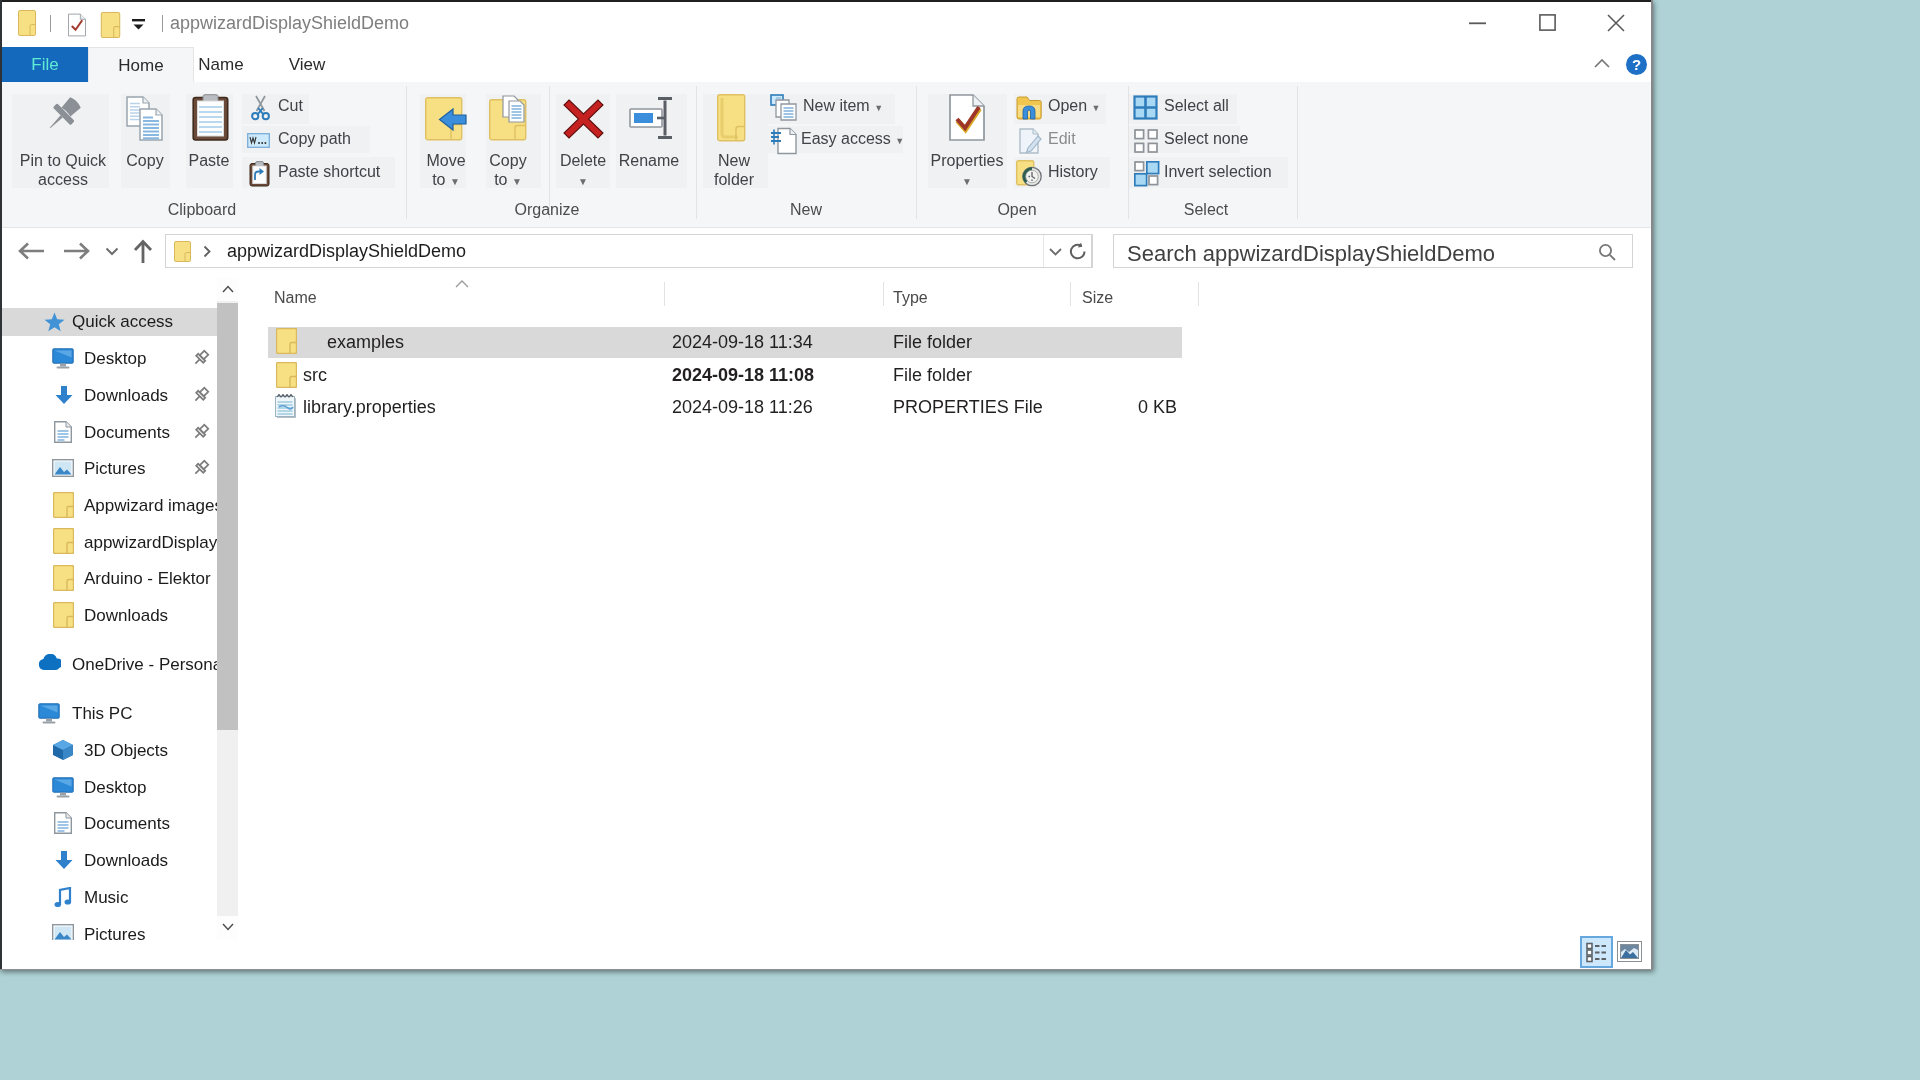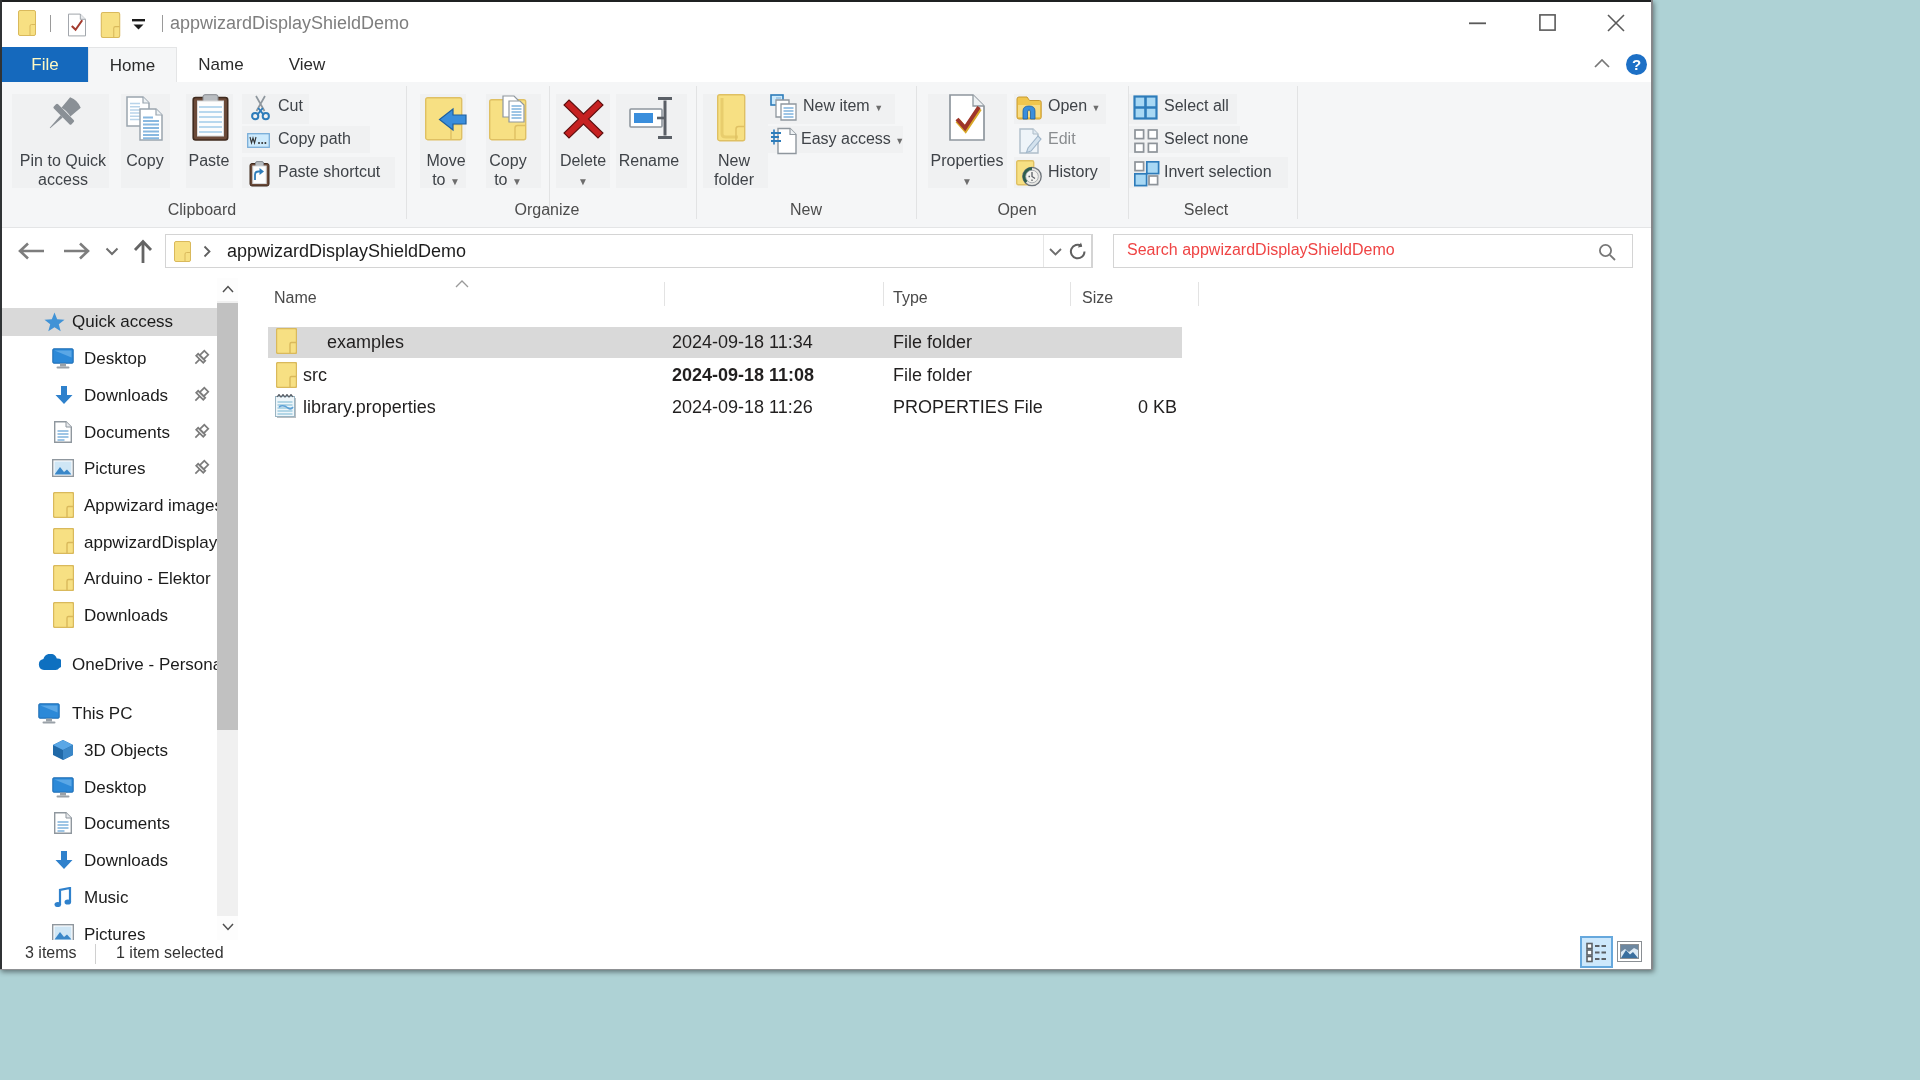--- a/index.html
+++ b/index.html
@@ -11,23 +11,23 @@
   background:#ffffff;
   box-shadow: 1px 2px 5px rgba(0,0,0,0.45);
 }
 #winborders { position:absolute; left:0; top:0; width:1653px; height:970px; z-index:50; pointer-events:none; }
 
 #titlebar { position:absolute; left:0; top:0; width:100%; height:46px; background:#fff; }
 .ttxt { position:absolute; left:170px; top:13px; font-size:18px; color:#7e7e7e; }
 .qsep { position:absolute; width:1px; height:17px; top:15px; background:#9a9a9a; }
 
 #tabs { position:absolute; left:0; top:47px; width:100%; height:35px; background:#fff; }
-#filetab { position:absolute; left:2px; top:0; width:86px; height:35px; background:#1569bd; color:#fef9c3; font-size:17px; text-align:center; line-height:35px; }
+#filetab { position:absolute; left:2px; top:0; width:86px; height:35px; background:#1569bd; color:#5eead4; font-size:17px; text-align:center; line-height:35px; }
 .tab { position:absolute; top:0; height:35px; font-size:17px; color:#2b2b2b; text-align:center; line-height:35px; }
-#hometab { left:88px; width:89px; background:#f5f6f7; border:1px solid #e4e5e6; border-bottom:none; }
+#hometab { left:88px; width:106px; background:#f5f6f7; border:1px solid #e4e5e6; border-bottom:none; }
 
 #ribbon { position:absolute; left:0; top:82px; width:100%; height:146px; background:#f5f6f7; border-bottom:1px solid #e4e5e6; }
 .rdiv { position:absolute; top:4px; width:1px; height:133px; background:#e2e3e4; }
 .tile { position:absolute; background:#f0f1f2; }
 .glabel { position:absolute; top:119px; width:200px; text-align:center; font-size:16px; color:#4c4c4c; }
 .biglabel { position:absolute; width:120px; text-align:center; font-size:16px; color:#3f4348; line-height:19px; }
 .smalllabel { position:absolute; font-size:16px; color:#3f4348; }
 .arr { color:#6d6d6d; font-size:10px; }
 
 #addrrow { position:absolute; left:0; top:228px; width:100%; height:50px; background:#fff; }
@@ -325,21 +325,21 @@
         </svg>
       <div style="position:absolute;right:0;top:0;width:1px;height:32px;background:#d4d4d4;"></div>
     </div>
     <div style="position:absolute;left:1063px;top:6px;width:30px;height:34px;border:1px solid #d4d4d4;border-left:none;">
       <svg class="abs" style="left:6px;top:7px" width="18" height="19" viewBox="0 0 18 19">
         <path d="M15.5 9.5 a6.8 6.8 0 1 1 -3 -5.6" fill="none" stroke="#5f5f5f" stroke-width="2"></path>
         <path d="M12 0.5 l1.2 4.2 l-4.4 0.8 z" fill="#5f5f5f"></path>
       </svg>
     </div>
     <div id="searchbox">
-      <div style="position:absolute;left:13px;top:6px;font-size:16px;color:#ef4444;">Search appwizardDisplayShieldDemo</div>
+      <div style="position:absolute;left:13px;top:6px;font-size:22px;color:#404040;">Search appwizardDisplayShieldDemo</div>
       <svg class="abs" style="right:16px;top:8px" width="18" height="18" viewBox="0 0 18 18">
           <circle cx="7.5" cy="7.5" r="5.6" fill="none" stroke="#777" stroke-width="1.8"></circle>
           <path d="M11.8 11.8 L17 17" stroke="#777" stroke-width="1.8"></path>
         </svg>
     </div>
   </div>
 
   <div id="main">
     <svg width="0" height="0" style="position:absolute">
       <defs>
@@ -522,25 +522,20 @@
         </g>
       <path d="M5 13 q4 -3 9 1 q3 2 5 -1" stroke="#5da0d6" stroke-width="1.6" fill="none"></path>
       <path d="M3 3 l2 -2.5 l2 2.5 l2 -2.5 l2 2.5 l2 -2.5 l2 2.5 l2 -2.5 l2 2.5" fill="none" stroke="#5a6068" stroke-width="1.2"></path>
     </svg>
     <div class="cell" style="left:303px;top:119px;">library.properties</div>
     <div class="cell" style="left:672px;top:119px;">2024-09-18 11:26</div>
     <div class="cell" style="left:893px;top:119px;">PROPERTIES File</div>
     <div class="cell" style="left:1077px;top:119px;width:100px;text-align:right;">0 KB</div>
   </div>
 
-  <div id="status">
-    <div style="position:absolute;left:25px;top:4px;font-size:16px;color:#333;">3 items</div>
-    <div style="position:absolute;left:95px;top:4px;width:1px;height:20px;background:#d0d0d0;"></div>
-    <div style="position:absolute;left:116px;top:4px;font-size:16px;color:#333;">1 item selected</div>
-  </div>
 
   <div style="position:absolute;left:1580px;top:936px;width:33px;height:32px;background:#cde8fc;border:2px solid #66a8dd;">
     <svg class="abs" style="left:4px;top:4px" width="21" height="21" viewBox="0 0 21 21">
       <g fill="none" stroke="#5c6166" stroke-width="1.6">
         <rect x="1" y="1.5" width="5" height="5" fill="#fff"></rect>
           <rect x="1" y="8" width="5" height="5" fill="#fff"></rect>
           <rect x="1" y="14.5" width="5" height="5" fill="#fff"></rect>
       </g>
       <g stroke="#5c6166" stroke-width="1.8">
         <path d="M9 4 h4.5 M15.5 4 h4.5 M9 10.5 h4.5 M15.5 10.5 h4.5 M9 17 h4.5 M15.5 17 h4.5"></path>

